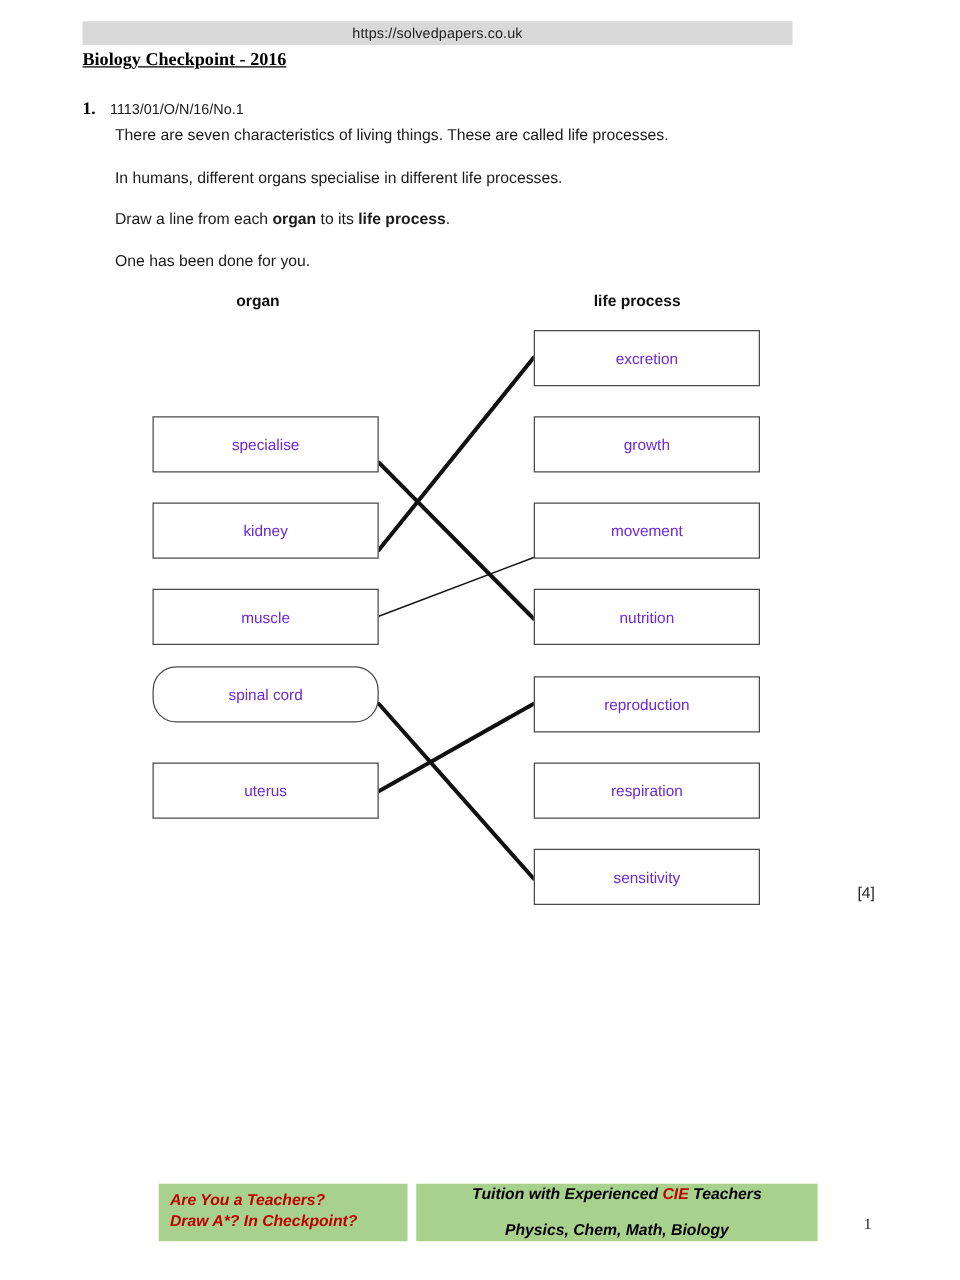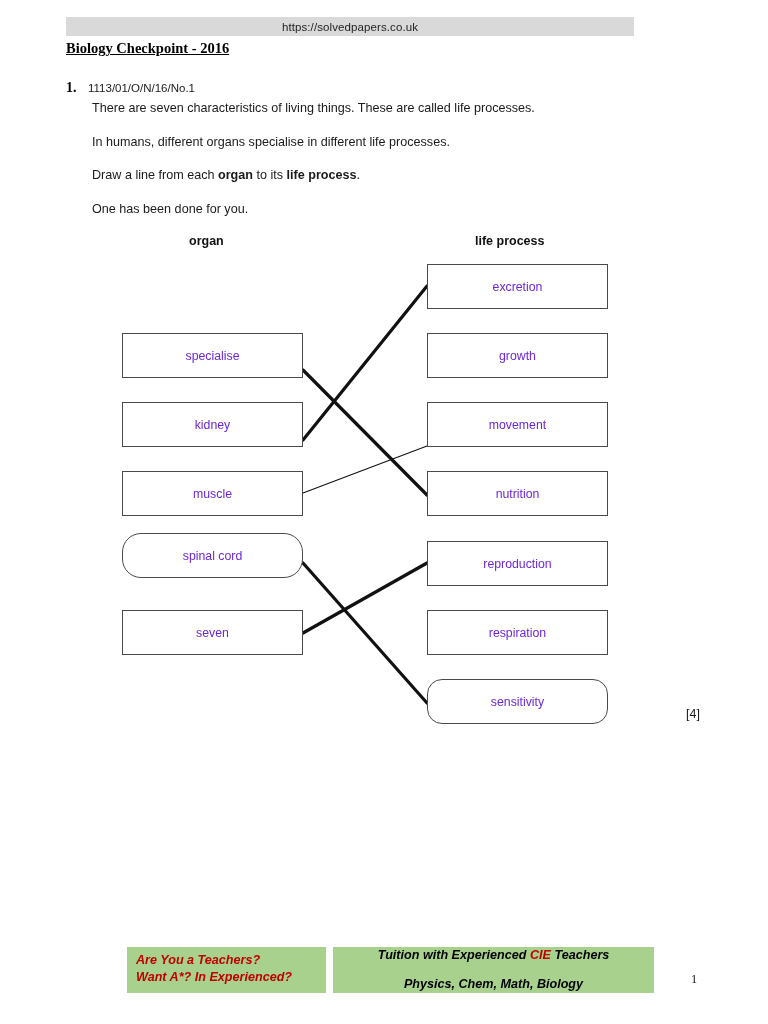--- a/index.html
+++ b/index.html
@@ -202,21 +202,21 @@
     <div class="mbox mbox-left" style="top: 402px;">
       <span>kidney</span>
     </div>
     <div class="mbox mbox-left" style="top: 471px;">
       <span>muscle</span>
     </div>
     <div class="mbox mbox-left" style="top: 533px; border-radius: 19px;">
       <span>spinal cord</span>
     </div>
     <div class="mbox mbox-left" style="top: 610px;">
-      <span>seven</span>
+      <span>uterus</span>
     </div>
   </div>
 <div id="process-boxes">
     <div class="mbox mbox-right" style="top: 264px;">
       <span>excretion</span>
     </div>
     <div class="mbox mbox-right" style="top: 333px;">
       <span>growth</span>
     </div>
     <div class="mbox mbox-right" style="top: 402px;">
@@ -224,30 +224,30 @@
     </div>
     <div class="mbox mbox-right" style="top: 471px;">
       <span>nutrition</span>
     </div>
     <div class="mbox mbox-right" style="top: 541px;">
       <span>reproduction</span>
     </div>
     <div class="mbox mbox-right" style="top: 610px;">
       <span>respiration</span>
     </div>
-    <div class="mbox mbox-right" style="top: 679px; border-radius: 15px;">
+    <div class="mbox mbox-right" style="top: 679px;">
       <span>sensitivity</span>
     </div>
   </div>
 
 <div class="marks">[4]</div>
 
 <div class="ad-left">
   <div class="ad-red">Are You a Teachers?</div>
-  <div class="ad-red">Want A*? In Experienced?</div>
+  <div class="ad-red">Draw A*? In Checkpoint?</div>
 </div>
 
 <div class="ad-right">
   <div class="ad-black"><span>Tuition with Experienced </span><span class="cie">CIE</span><span> Teachers</span></div>
   <div class="ad-black">Physics, Chem, Math, Biology</div>
 </div>
 
 <div class="page-num">1</div>
 
 </body></html>

